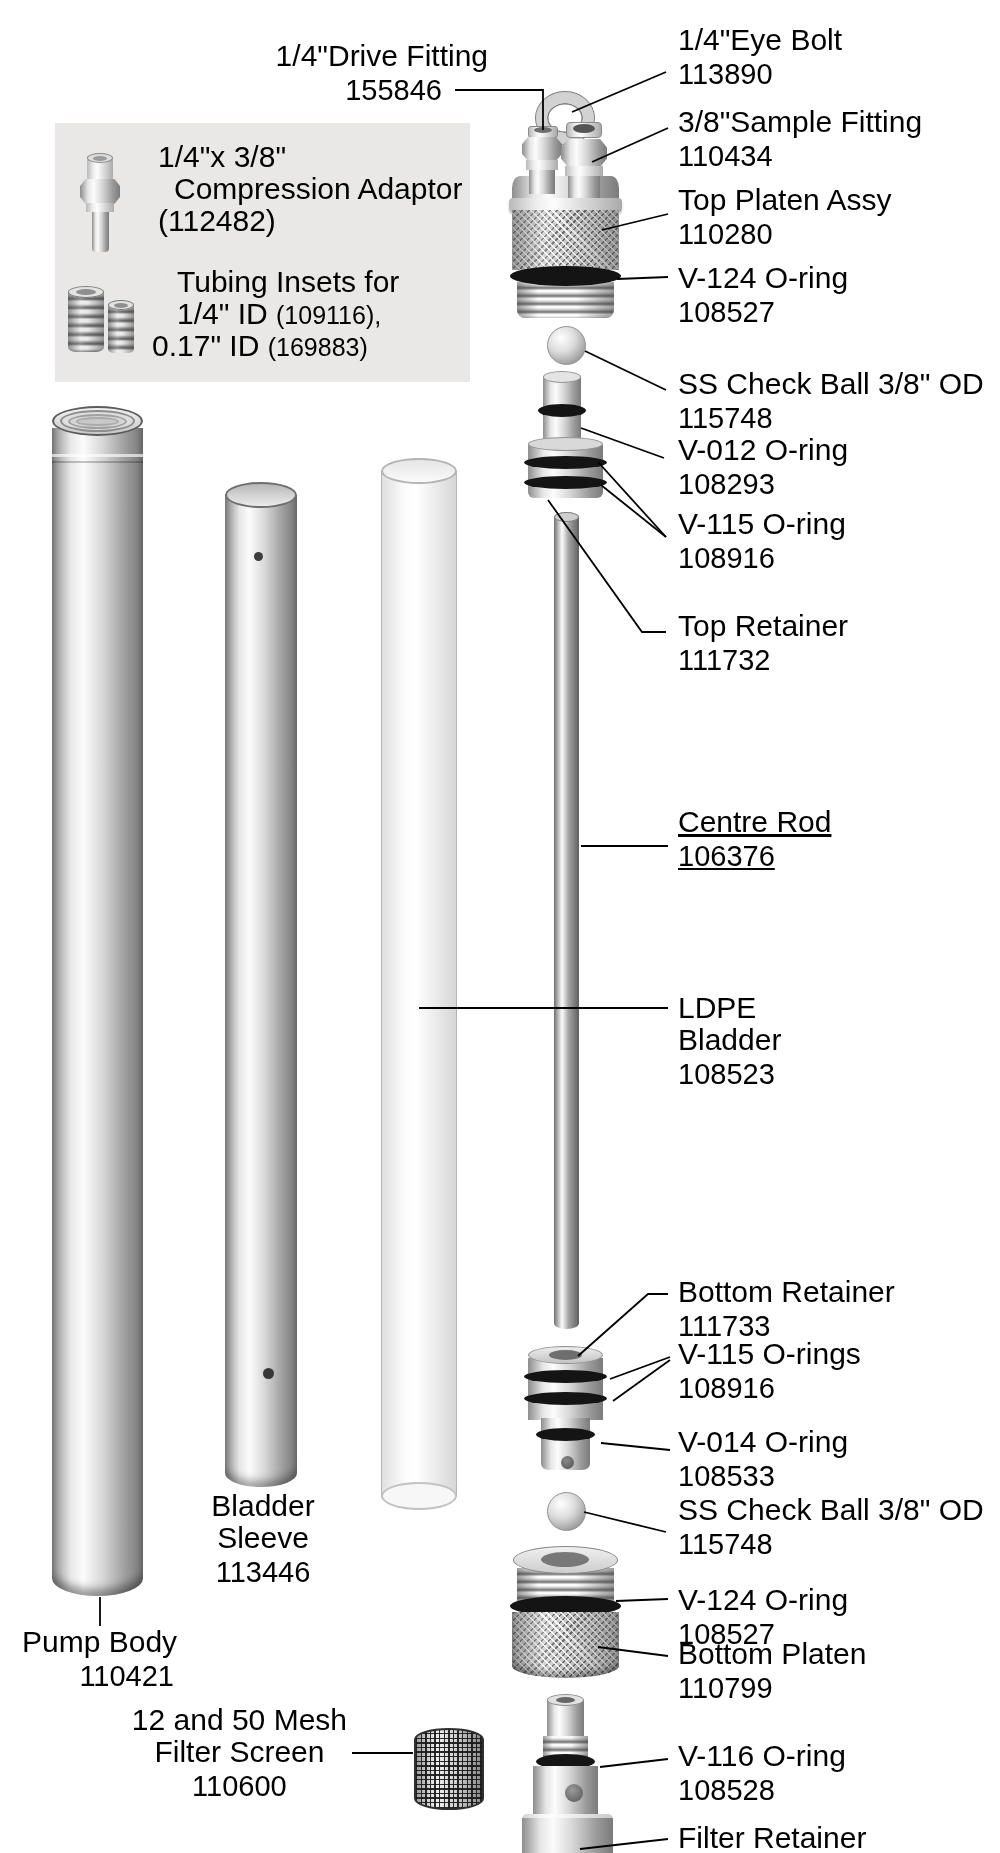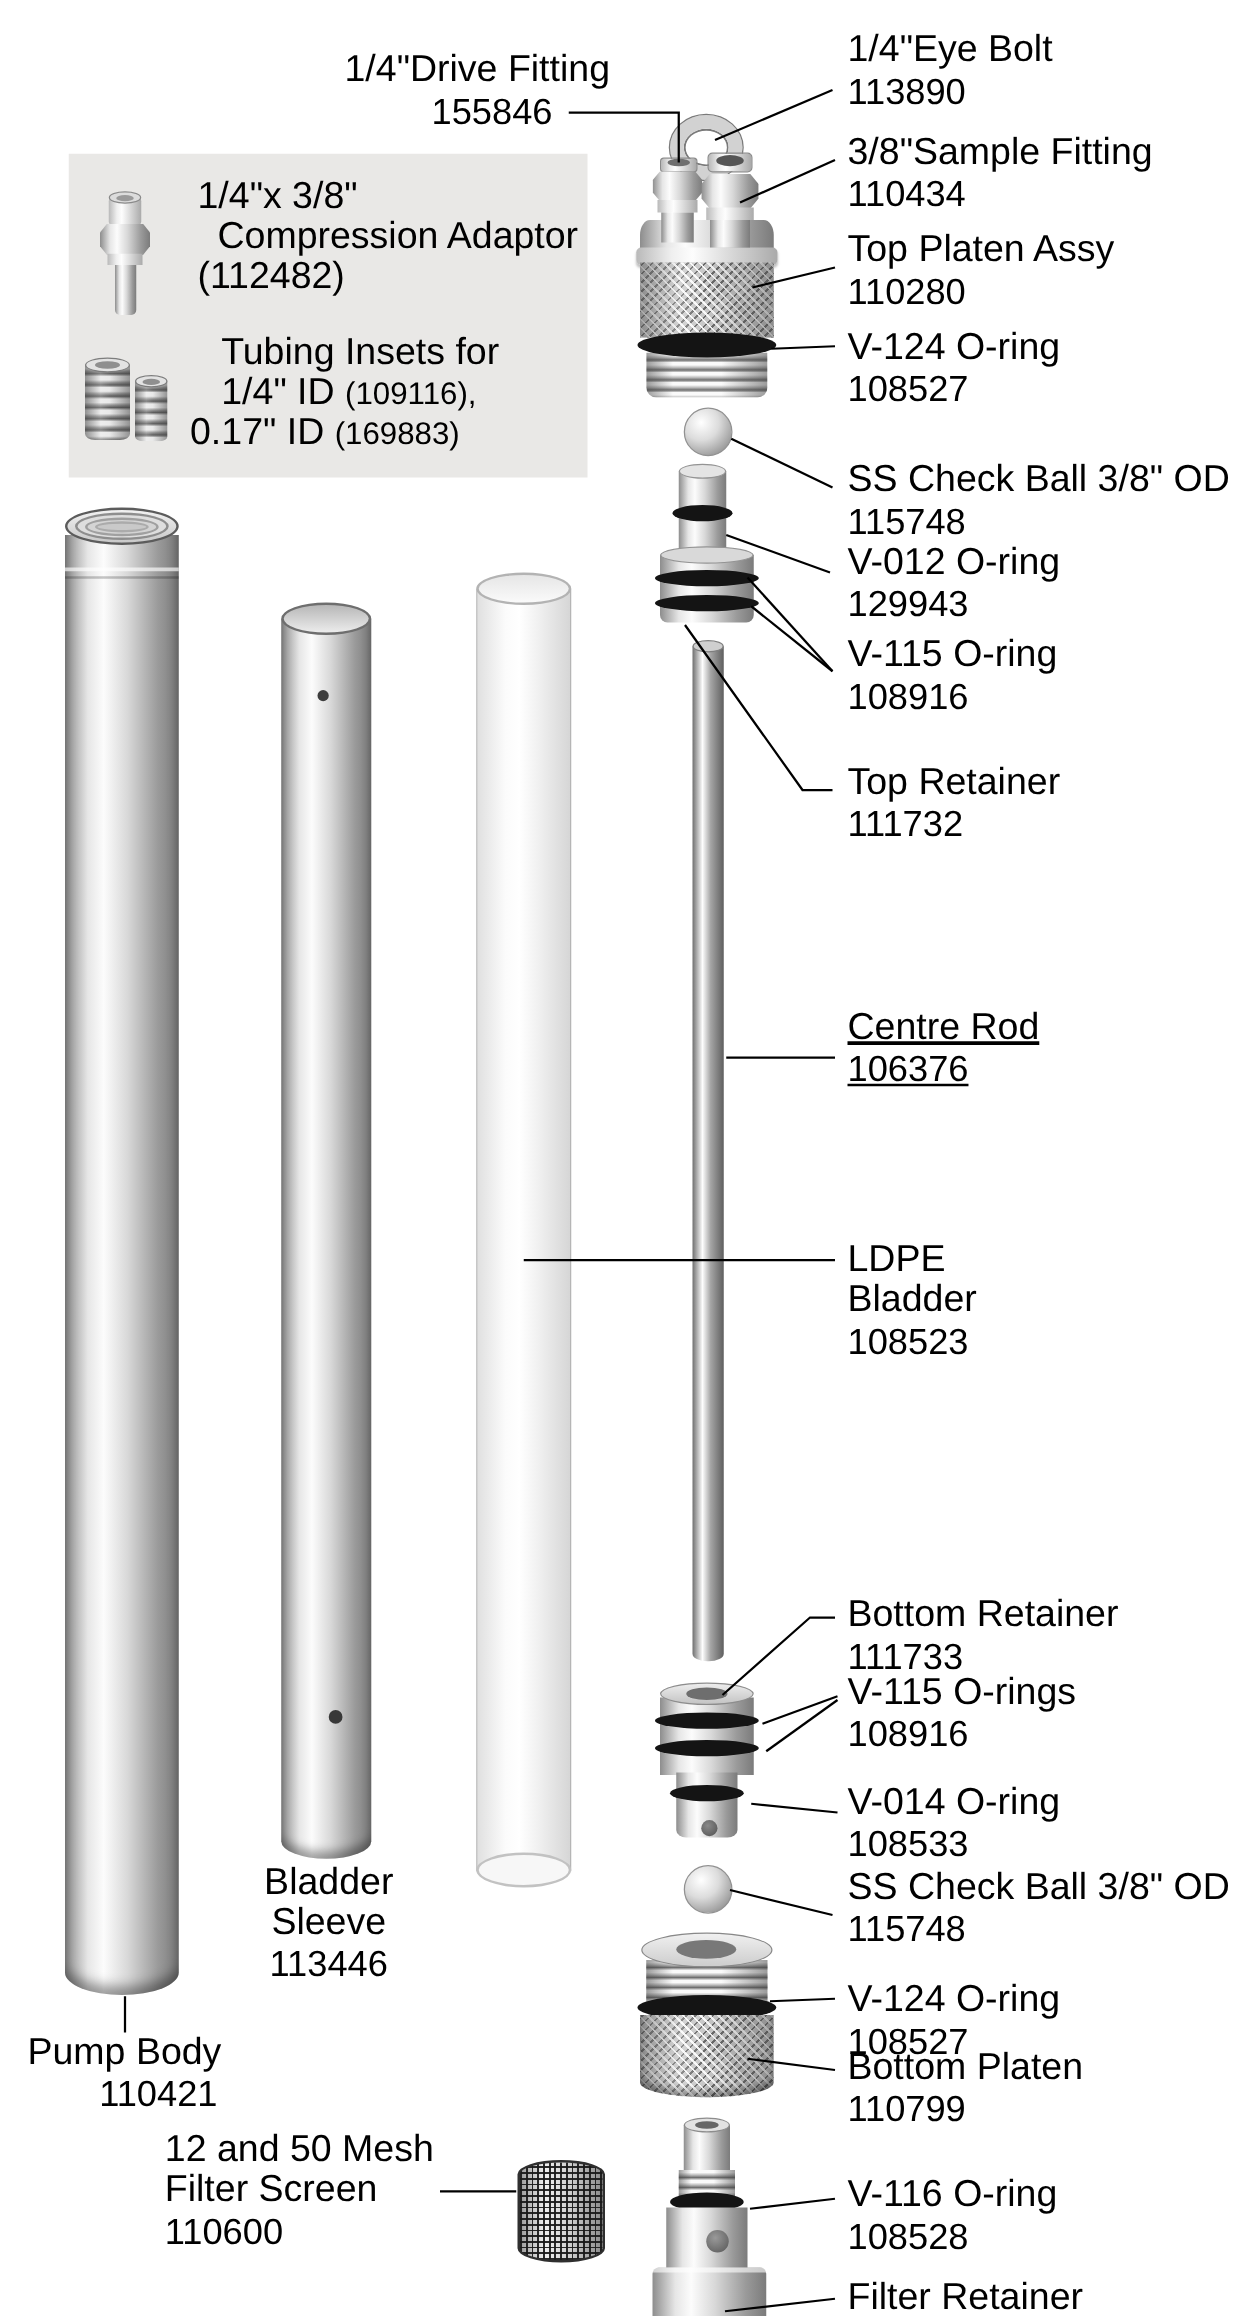--- a/index.html
+++ b/index.html
@@ -223,21 +223,21 @@
       <div class="plabel lbl" style="top: 262px; left: 678px;">
         <div class="nm">V-124 O-ring</div>
         <div class="no">108527</div>
       </div>
       <div class="plabel lbl" style="top: 368px; left: 678px;">
         <div class="nm">SS Check Ball 3/8" OD</div>
         <div class="no">115748</div>
       </div>
       <div class="plabel lbl" style="top: 434px; left: 678px;">
         <div class="nm">V-012 O-ring</div>
-        <div class="no">129943</div>
+        <div class="no">108293</div>
       </div>
       <div class="plabel lbl" style="top: 508px; left: 678px;">
         <div class="nm">V-115 O-ring</div>
         <div class="no">108916</div>
       </div>
       <div class="plabel lbl" style="top: 610px; left: 678px;">
         <div class="nm">Top Retainer</div>
         <div class="no">111732</div>
       </div>
       <div class="plabel lbl" style="top: 806px; left: 678px; text-decoration: underline;">
@@ -282,20 +282,20 @@
       </div>
       <div class="plabel lbl" style="top: 1626px; left: 22px; width: 152px; text-align: right;">
         <div class="nm">Pump Body</div>
         <div class="no">110421</div>
       </div>
       <div class="plabel lbl" style="top: 1490px; left: 188px; width: 150px; text-align: center;">
         <div class="nm">Bladder</div>
         <div class="nm">Sleeve</div>
         <div class="no">113446</div>
       </div>
-      <div class="plabel lbl" style="top: 1704px; right: 653px; text-align: left;">
+      <div class="plabel lbl" style="top: 1704px; right: 653px; text-align: center;">
         <div class="nm">12 and 50 Mesh</div>
         <div class="nm">Filter Screen</div>
         <div class="no">110600</div>
       </div>
     </div>
 
 </div>
 
 </body></html>

